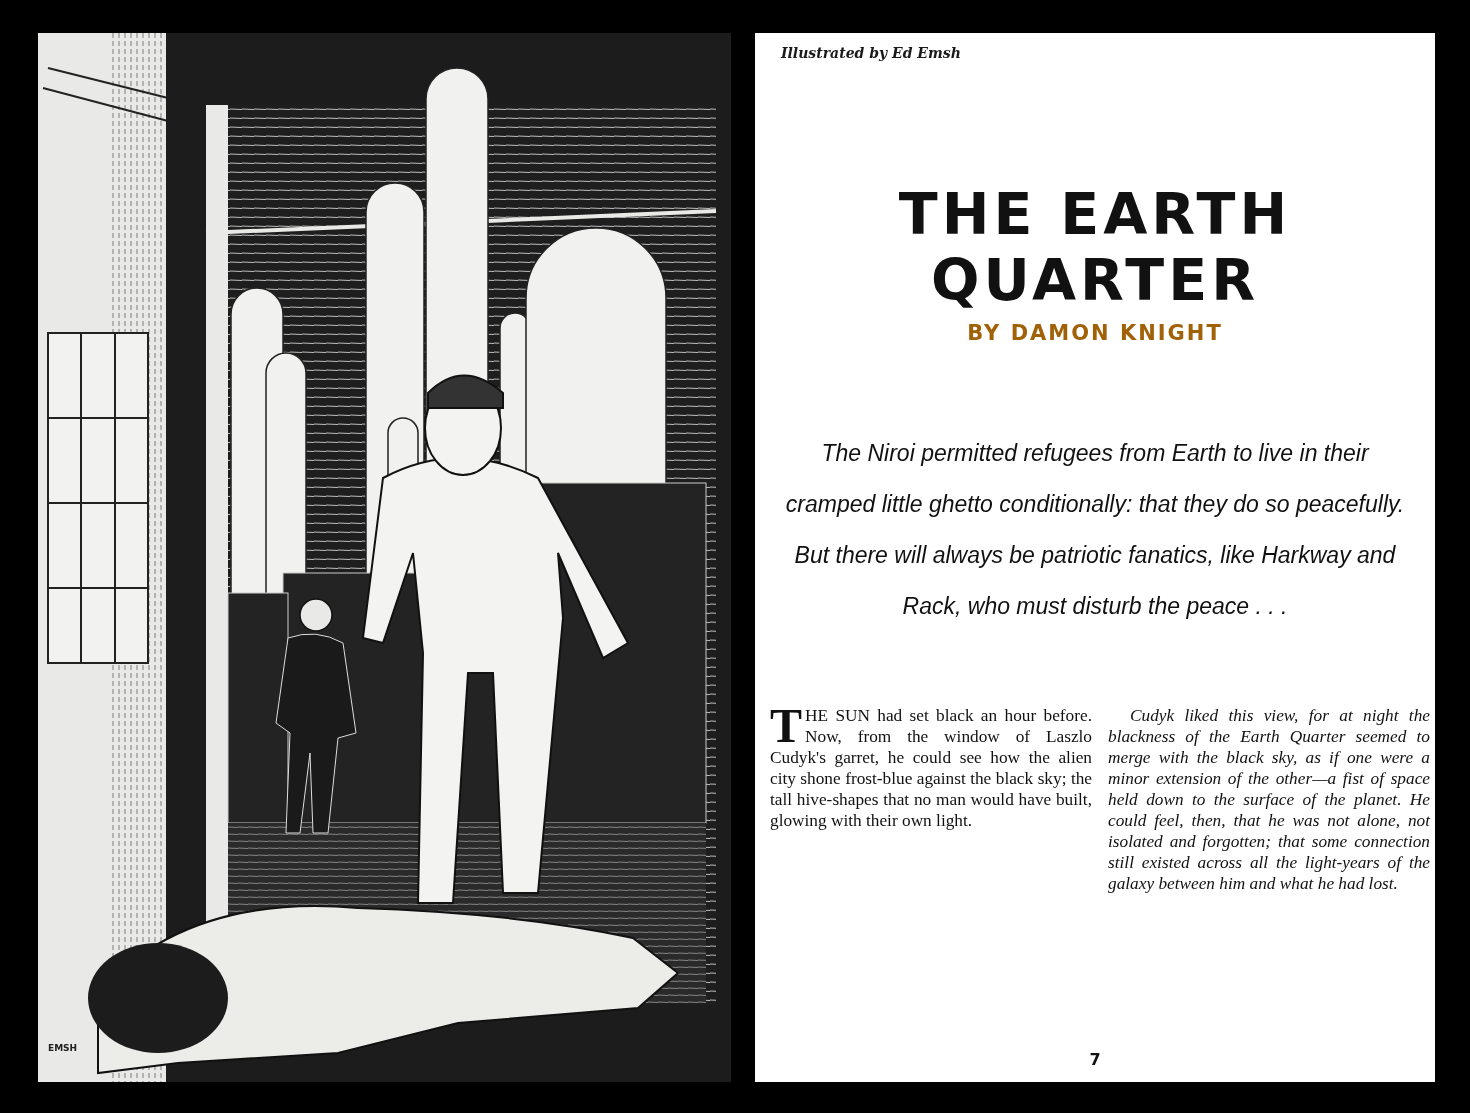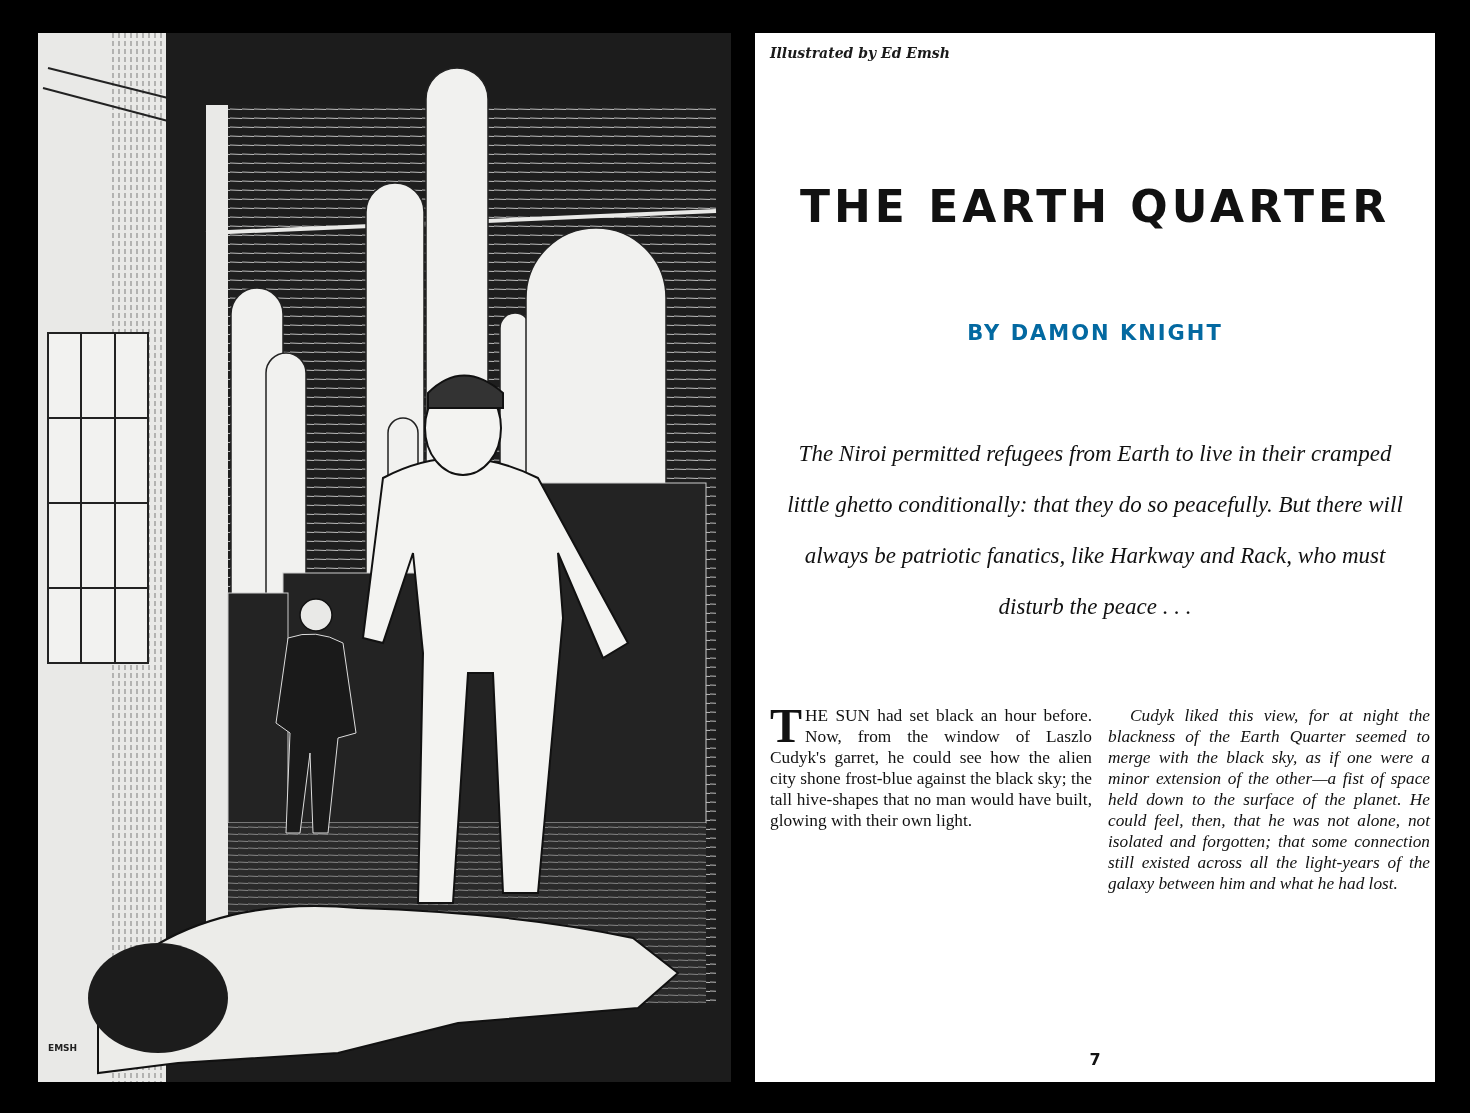--- a/index.html
+++ b/index.html
@@ -5,37 +5,37 @@
     html, body { margin: 0; padding: 0; }
     body {
       width: 1470px; height: 1113px; background: #000000;
       position: relative; overflow: hidden;
     }
     .panel { position: absolute; background: #ffffff; overflow: hidden; }
     #illustration { left: 38px; top: 33px; width: 693px; height: 1049px; background: #0369a1; }
     #page { left: 755px; top: 33px; width: 680px; height: 1049px; background: #ffffff; color: #111; }
 
     .credit {
-      position: absolute; left: 15px; top: 12px;
+      position: absolute; left: 26px; top: 12px;
       font-family: "DejaVu Serif", serif; font-style: italic; font-weight: bold;
       font-size: 14px; color: #1a1a1a;
     }
     .title {
       position: absolute; left: 0; right: 0; top: 148px; text-align: center;
       font-family: "DejaVu Sans", sans-serif; font-weight: bold;
-      font-size: 44px; letter-spacing: 4px; color: #111;
+      font-size: 57px; letter-spacing: 4px; color: #111;
     }
     .byline {
       position: absolute; left: 0; right: 0; top: 288px; text-align: center;
       font-family: "DejaVu Sans", sans-serif; font-weight: bold;
-      font-size: 21px; letter-spacing: 2px; color: #0369a1;
+      font-size: 21px; letter-spacing: 2px; color: #a16207;
     }
     .blurb {
       position: absolute; left: 30px; right: 30px; top: 395px; text-align: center;
-      font-family: Liberation Serif, serif; font-style: italic;
+      font-family: Liberation Sans, sans-serif; font-style: italic;
       font-size: 23px; line-height: 51px; color: #111;
     }
     .col {
       position: absolute; top: 672px; width: 322px;
       font-family: "Liberation Serif", serif; font-size: 17.3px; line-height: 21px;
       text-align: justify; color: #111;
     }
     #col-left { left: 15px; }
     #col-right { left: 353px; font-style: italic; }
     .col p { margin: 0; text-indent: 22px; }

